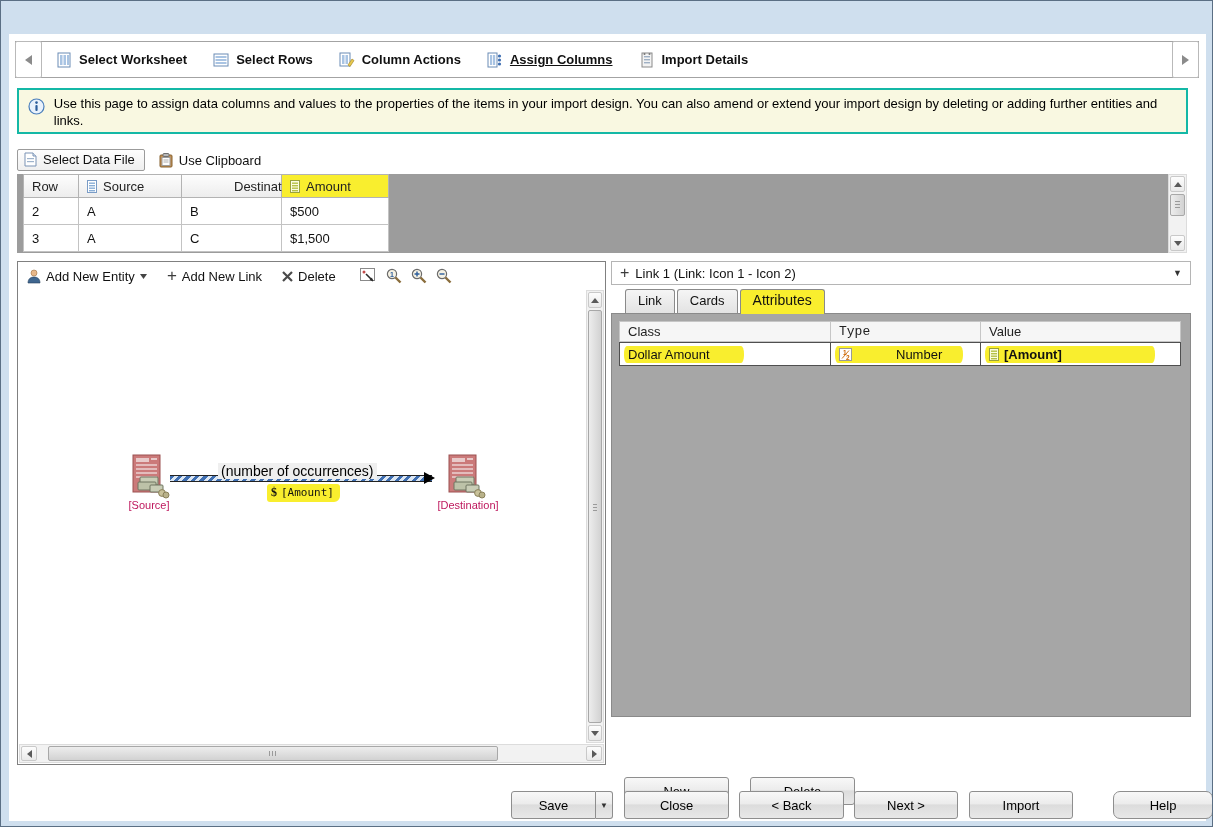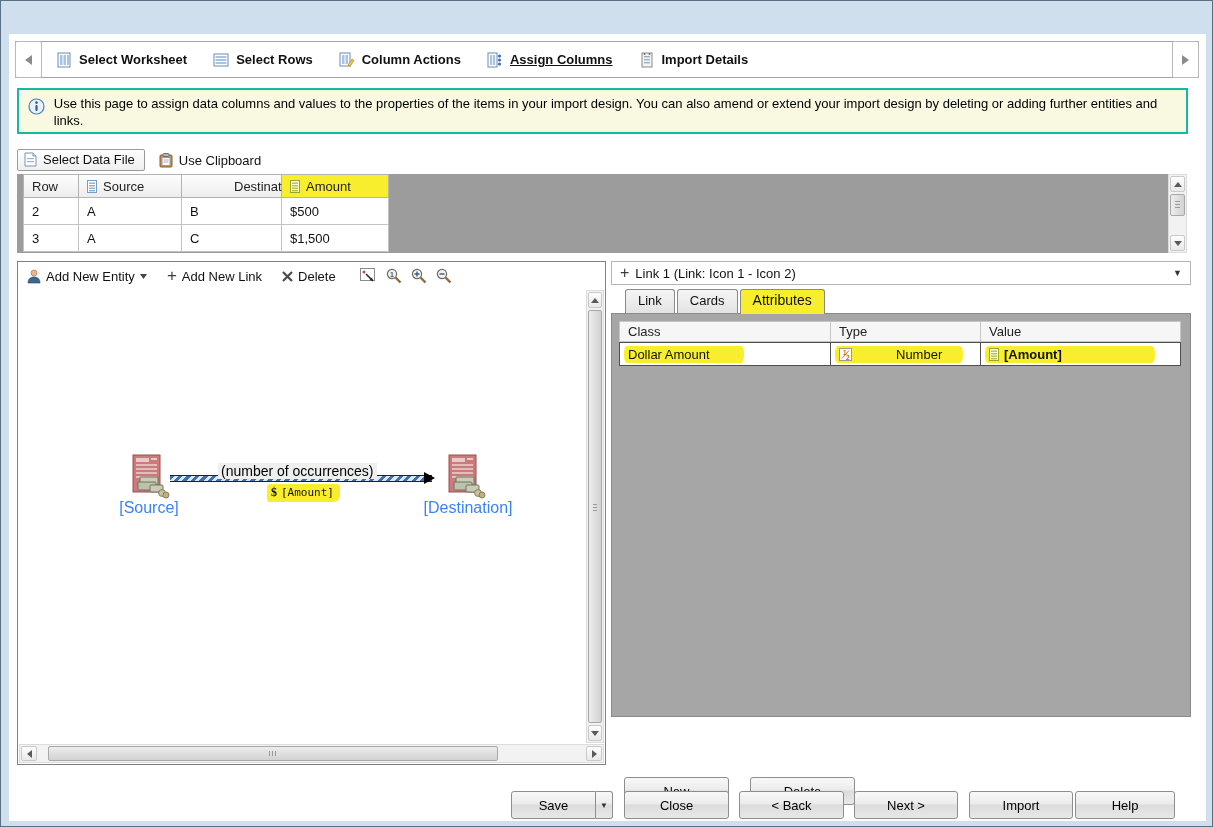--- a/index.html
+++ b/index.html
@@ -88,21 +88,21 @@
     background:repeating-linear-gradient(#9a9a9a 0 1px, transparent 1px 3px); }
   .grip-h { position:absolute; top:4px; bottom:4px; left:50%; width:8px; margin-left:-4px;
     background:repeating-linear-gradient(90deg,#9a9a9a 0 1px, transparent 1px 3px); }
   
   .design-pane { position:absolute; left:16px; top:260px; width:589px; height:504px; background:#fff; border:1px solid #808080; }
   .design-toolbar { position:absolute; left:0; top:0; right:0; height:28px; display:flex; gap:20px; align-items:center; padding-left:9px; font-size:13px; }
   .dt-item { display:flex; gap:5px; align-items:center; white-space:nowrap; }
   .ticon-group { display:flex; gap:8px; align-items:center; margin-left:4px; }
   
   .entity { position:absolute; width:46px; height:46px; }
-  .ent-label { position:absolute; font-size:16px; color:#3b82f6; text-align:center; }
+  .ent-label { position:absolute; font-size:11px; color:#be185d; text-align:center; }
   .linkline {
     position:absolute; height:7px;
     border-top:1px solid #222; border-bottom:1px solid #222;
     background:repeating-linear-gradient(135deg,#3f6fb2 0 3px,#dce7f3 3px 6px);
   }
   .link-arrow {
     position:absolute; width:0; height:0;
     border-left:11px solid #000; border-top:6px solid transparent; border-bottom:6px solid transparent;
   }
   .linklabel {
@@ -484,21 +484,21 @@
     <div class="ptabs">
       <div class="ptab"><span>Link</span></div>
       <div class="ptab"><span>Cards</span></div>
       <div class="ptab active"><span>Attributes</span></div>
     </div>
     <div class="ppanel">
       <div class="attr-table">
         <div class="acell-h first" style="left:0; width:212px;">
             <span>Class</span>
           </div>
-        <div class="acell-h" style="left:212px; width:150px;">
+        <div class="acell-h" style="left:212px; width:150px;font-family:Liberation Mono, monospace;">
             <span>Type</span>
           </div>
         <div class="acell-h" style="left:362px; width:200px;">
             <span>Value</span>
           </div>
         <div class="acell first" style="left:0; width:212px;">
           <span class="mark" style="min-width:120px;">
               <span>Dollar Amount</span>
             </span>
         </div>
@@ -548,17 +548,17 @@
     </div>
   <div class="btn footer-btn" style="left:738px;">
       <span>&lt; Back</span>
     </div>
   <div class="btn footer-btn" style="left:853px; width:104px;">
       <span>Next &gt;</span>
     </div>
   <div class="btn footer-btn" style="left:968px; width:104px;">
       <span>Import</span>
     </div>
-  <div class="btn footer-btn" style="left:1074px; width:100px;">
+  <div class="btn footer-btn" style="left:1112px; width:100px;border-radius:7px;">
       <span>Help</span>
     </div>
 
 </div>
 
 </body></html>

